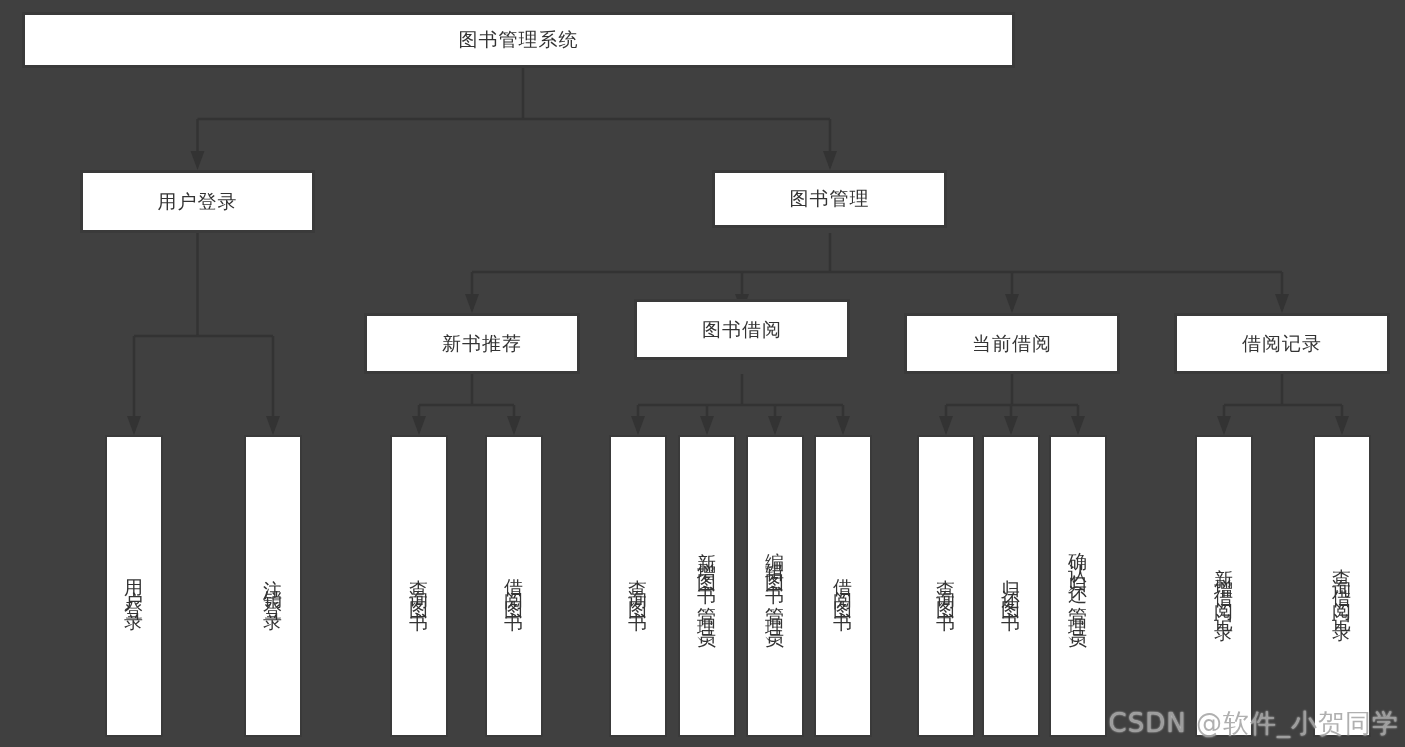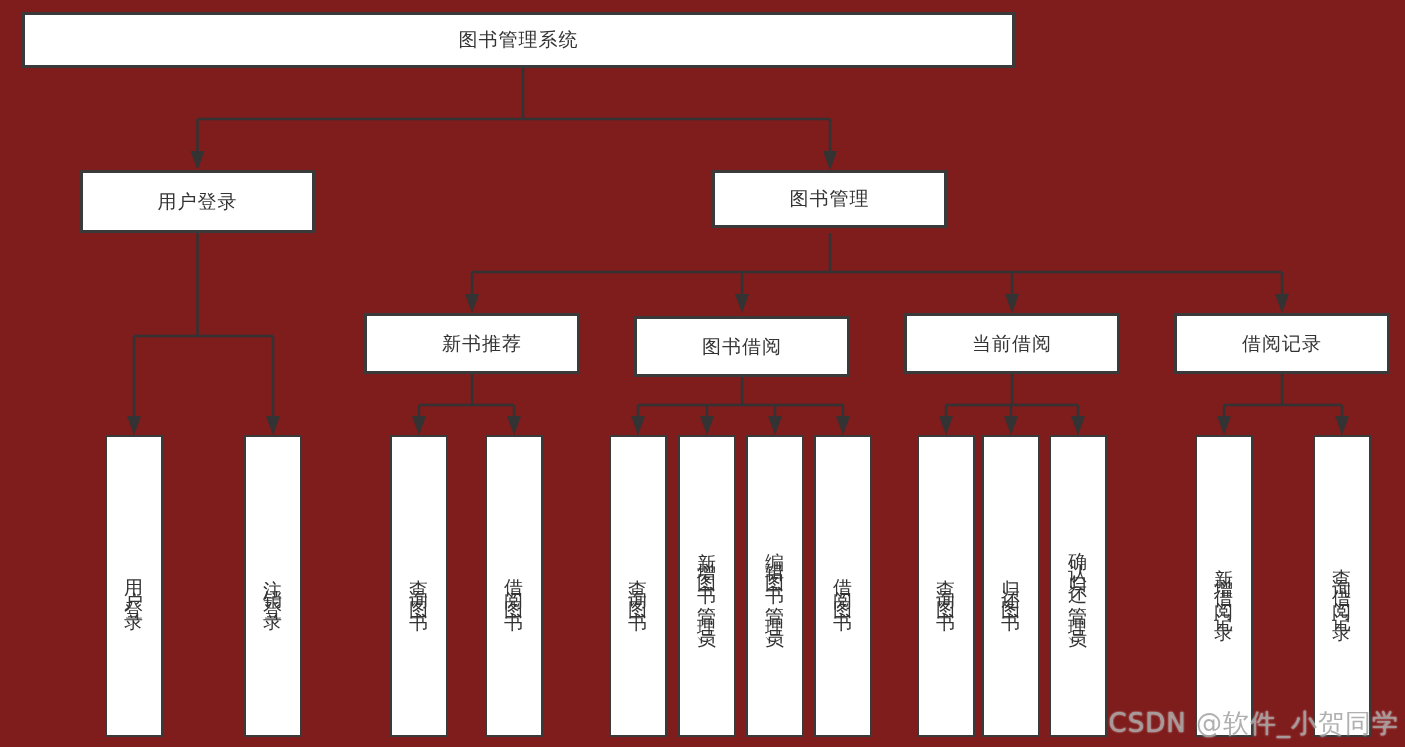--- a/index.html
+++ b/index.html
@@ -4,21 +4,21 @@
 <style>
   html, body {
     margin: 0;
     padding: 0;
     background: #ffffff;
   }
   #canvas {
     position: relative;
     width: 1405px;
     height: 747px;
-    background: #7f1d1d;
+    background: #404040;
     overflow: hidden;
     font-family: "DejaVu Sans", sans-serif;
   }
   #connectors {
     position: absolute;
     left: 0;
     top: 0;
     width: 1405px;
     height: 747px;
     pointer-events: none;
@@ -45,21 +45,21 @@
     font-size: 19px;
     white-space: normal;
   }
   
   .n-root  { left: 22px;  top: 12px;  width: 993px; height: 56px; }
   
   .n-l2a   { left: 80px;  top: 170px; width: 235px; height: 63px; }
   .n-l2b   { left: 712px; top: 170px; width: 235px; height: 58px; }
   
   .n-l3a   { left: 364px;  top: 313px; width: 216px; height: 61px; padding-left: 20px; }
-  .n-l3b   { left: 634px;  top: 316px; width: 216px; height: 61px; }
+  .n-l3b   { left: 634px;  top: 299px; width: 216px; height: 61px; }
   .n-l3c   { left: 904px;  top: 313px; width: 216px; height: 61px; }
   .n-l3d   { left: 1174px; top: 313px; width: 216px; height: 61px; }
   
   .leaf    { top: 435px; width: 58px; height: 302px; }
   .n-u1 { left: 105px; }
   .n-u2 { left: 244px; }
   .n-n1 { left: 390px; }
   .n-n2 { left: 485px; }
   .n-b1 { left: 609px; }
   .n-b2 { left: 678px; }

